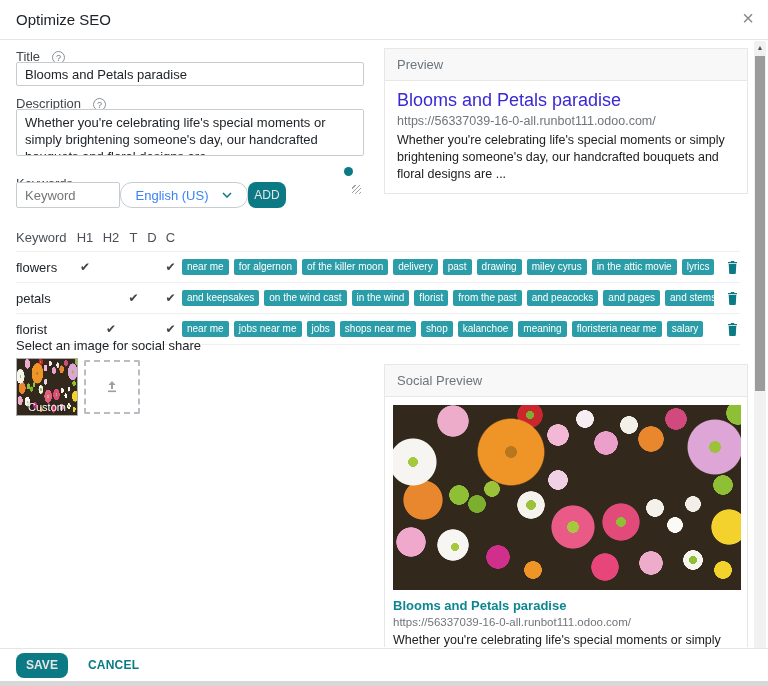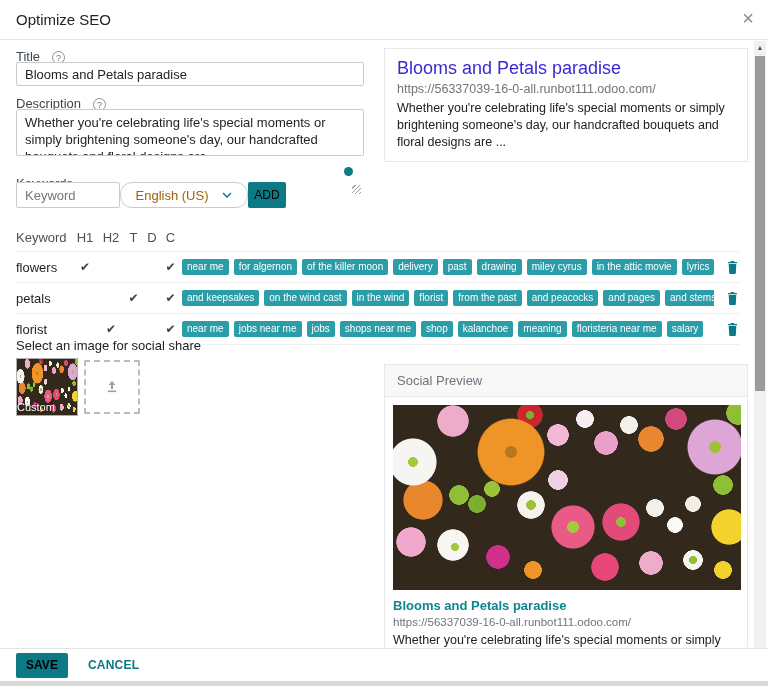--- a/index.html
+++ b/index.html
@@ -20,22 +20,22 @@
           font-size:9px; color:#6c757d; align-items:center; justify-content:center; }
 
   .txt-input { position:absolute; border:1px solid #c7ccd1; border-radius:2px; font-size:13px;
                color:#212529; padding:0 8px; font-family:"Liberation Sans", sans-serif; background:#fff; }
   textarea.txt-input { padding:4px 8px; resize:none; line-height:17px; }
   .dot { position:absolute; left:344px; top:126px; width:9px; height:9px; border-radius:50%; background:#0b7a85; }
   .resize-grip { position:absolute; left:352px; top:144px; width:9px; height:9px;
       background:repeating-linear-gradient(135deg, transparent 0 2px, #9aa0a6 2px 3px); }
 
   .lang-select { position:absolute; border:1px solid #c7ccd1; border-radius:12px; background:#fff;
-      display:flex; align-items:center; justify-content:center; gap:14px; font-size:13px; color:#a16207; cursor:pointer; }
-  .btn-teal { position:absolute; background:#0b7a85; color:#000000; border:none; border-radius:2px;
+      display:flex; align-items:center; justify-content:center; gap:14px; font-size:13px; color:#3b82f6; cursor:pointer; }
+  .btn-teal { position:absolute; background:#0b7a85; color:#e5e5e5; border:none; border-radius:8px;
       font-size:12px; font-family:"Liberation Sans", sans-serif; cursor:pointer; display:flex; align-items:center; justify-content:center; }
 
   
   .preview-box { position:absolute; border:1px solid #e7e7e7; background:#fff; }
   .pbox-header { background:#f8f8f8; border-bottom:1px solid #e7e7e7; padding:8px 12px; font-size:13px; color:#6c757d; }
   .pbox-card { padding:9px 12px 10px; }
   .serp-title { font-size:18px; color:#3928d4; margin-bottom:3px; }
   .serp-url { font-size:12.5px; color:#70757a; margin-bottom:4px; }
   .serp-desc { font-size:12.5px; color:#202124; line-height:17px; }
 
@@ -48,21 +48,21 @@
   .kw-row { height:31px; border-bottom:1px solid #efefef; font-size:13px; color:#212529; }
   .kw-row .chk { text-align:center; font-size:12px; color:#3f4347; }
   .tags { display:flex; gap:5px; overflow:hidden; white-space:nowrap; padding-left:2px; }
   .tag { background:#2b9da8; color:#fff; font-size:10px; padding:2px 5px; border-radius:2px; line-height:12px; }
   .trash { display:flex; justify-content:flex-end; padding-right:2px; cursor:pointer; }
 
   
   .thumb-sel { position:absolute; left:16px; top:317px; width:62px; height:58px; border:1px solid #adadad;
                overflow:hidden; cursor:pointer; background:#33281c; }
   .thumb-sel .flower-art { transform:scale(0.173,0.305); transform-origin:0 0; }
-  .thumb-label { position:absolute; left:0; right:0; bottom:2px; color:#fff;
+  .thumb-label { position:absolute; left:0; right:0; bottom:2px; text-align:center; color:#fff;
                  font-size:11px; text-shadow:0 0 3px rgba(0,0,0,.7); }
   .upload-box { position:absolute; left:84px; top:319px; width:56px; height:54px;
                 border:2px dashed #b9bdc1; border-radius:2px; display:flex; align-items:center; justify-content:center; cursor:pointer; }
 
   .flower-art { width:348px; height:185px; background-color:#33281c;
     background-image:
       radial-gradient(circle 5px  at 20px 57px,  #a4c93c 0 97%, transparent 100%),
       radial-gradient(circle 6px  at 118px 47px, #b9771d 0 97%, transparent 100%),
       radial-gradient(circle 5px  at 138px 100px,#9cc23a 0 97%, transparent 100%),
       radial-gradient(circle 6px  at 180px 122px,#a4c93c 0 97%, transparent 100%),
@@ -155,20 +155,21 @@
     <input class="txt-input" style="left: 16px; top: 141px; width: 104px; height: 26px;" placeholder="Keyword">
     <div class="lang-select" style="left:120px; top:141px; width:128px; height:26px;">
       <span>English (US)</span>
       <svg width="10" height="6" viewBox="0 0 10 6">
         <path d="M1 1 L5 5 L9 1" fill="none" stroke="#0b7a85" stroke-width="1.5"></path>
       </svg>
     </div>
     <button class="btn-teal" style="left:248px; top:141px; width:38px; height:26px;">ADD</button>
 
     <div class="preview-box" style="left:384px; top:7px; width:364px;">
+      <div class="pbox-header">Preview</div>
       <div class="pbox-card">
         <div class="serp-title">Blooms and Petals paradise</div>
         <div class="serp-url">https://56337039-16-0-all.runbot111.odoo.com/</div>
         <div class="serp-desc">Whether you're celebrating life's special moments or simply brightening someone's day, our handcrafted bouquets and floral designs are ...</div>
       </div>
     </div>
 
     <div class="kw-grid kw-header">
       <span>Keyword</span>
       <span class="c">H1</span>

